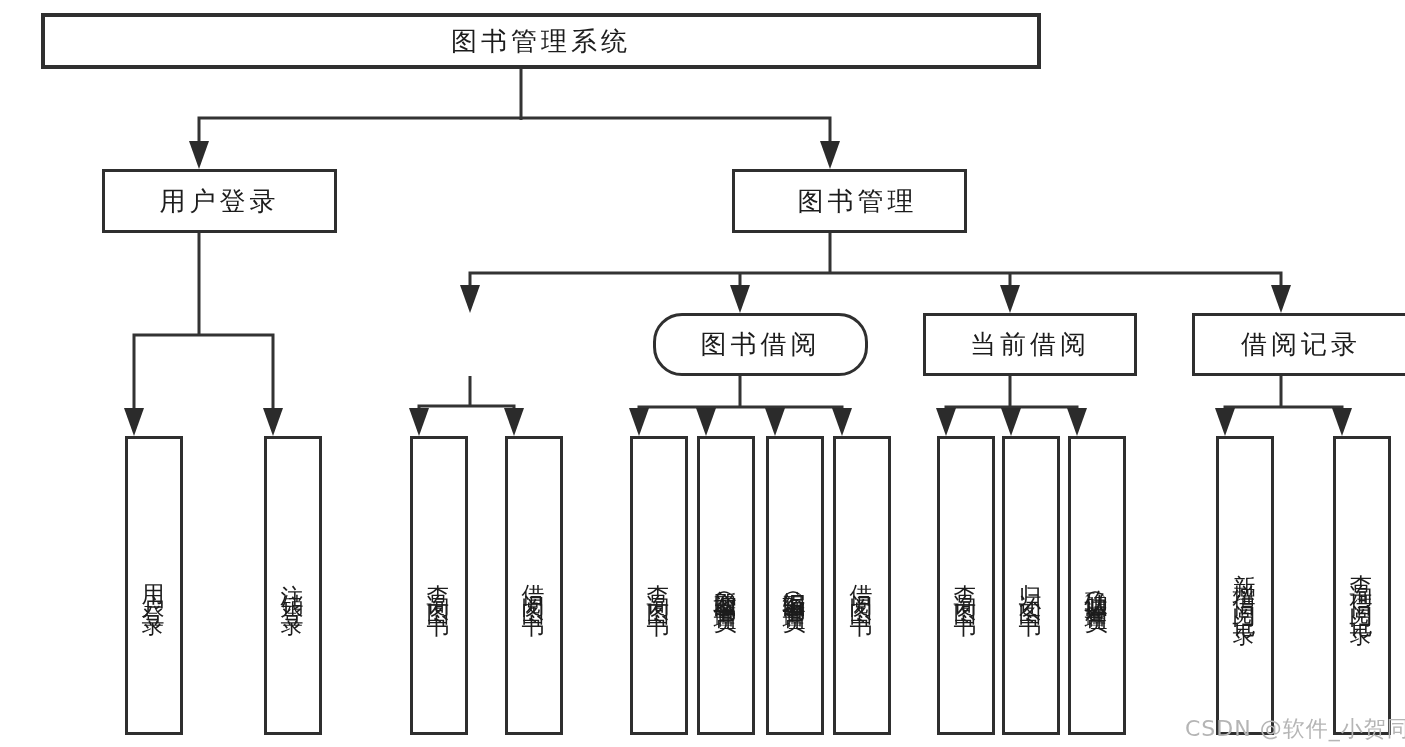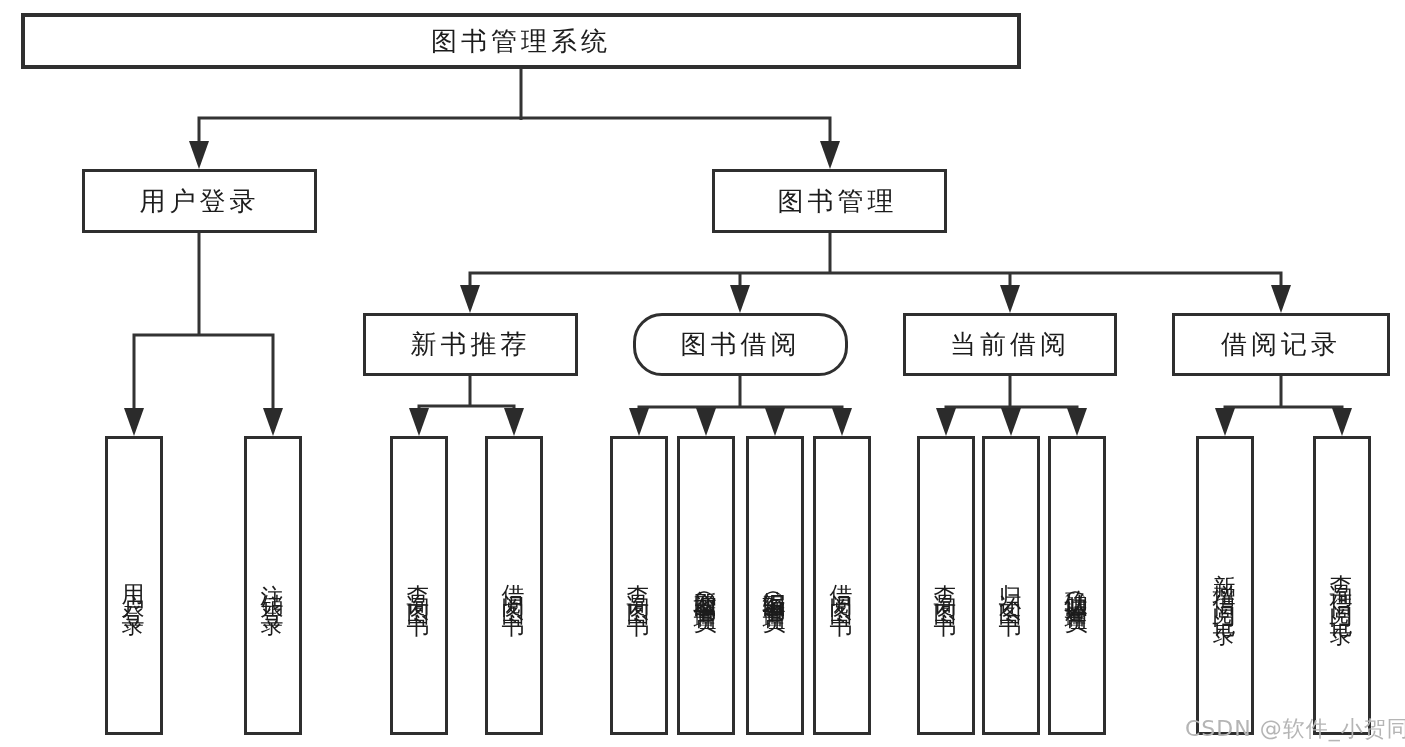--- a/index.html
+++ b/index.html
@@ -15,20 +15,21 @@
     pointer-events:none;
   }
   .box{
     position:absolute;
     box-sizing:border-box;
     background:#ffffff;
     border:3px solid #2f2f2f;
     display:flex;align-items:center;justify-content:center;
     color:#1c1c1c;
     text-align:center;
+    margin-left:20px;
   }
   .hbox{font-size:26px;letter-spacing:4px;font-weight:500;}
   .root{left:21px;top:13px;width:1000px;height:56px;border-width:4px;}
   .l2a{left:82px;top:169px;width:235px;height:64px;}
   .l2b{left:712px;top:169px;width:235px;height:64px;padding-left:16px;}
   .l3a{left:363px;top:313px;width:215px;height:63px;}
   .l3b{left:633px;top:313px;width:215px;height:63px;border-radius:29px;}
   .l3c{left:903px;top:313px;width:214px;height:63px;}
   .l3d{left:1172px;top:313px;width:218px;height:63px;}
   .leaf{top:436px;width:58px;height:299px;}
@@ -123,23 +124,20 @@
     <span>图书管理系统</span>
   </div>
 
   <div class="box hbox l2a">
     <span>用户登录</span>
   </div>
   <div class="box hbox l2b">
     <span>图书管理</span>
   </div>
 
-  <div class="box hbox l3a">
-    <span>新书推荐</span>
-  </div>
   <div class="box hbox l3b">
     <span>图书借阅</span>
   </div>
   <div class="box hbox l3d">
     <span>借阅记录</span>
   </div>
   <div class="box hbox l3c">
     <span>当前借阅</span>
   </div>
 

